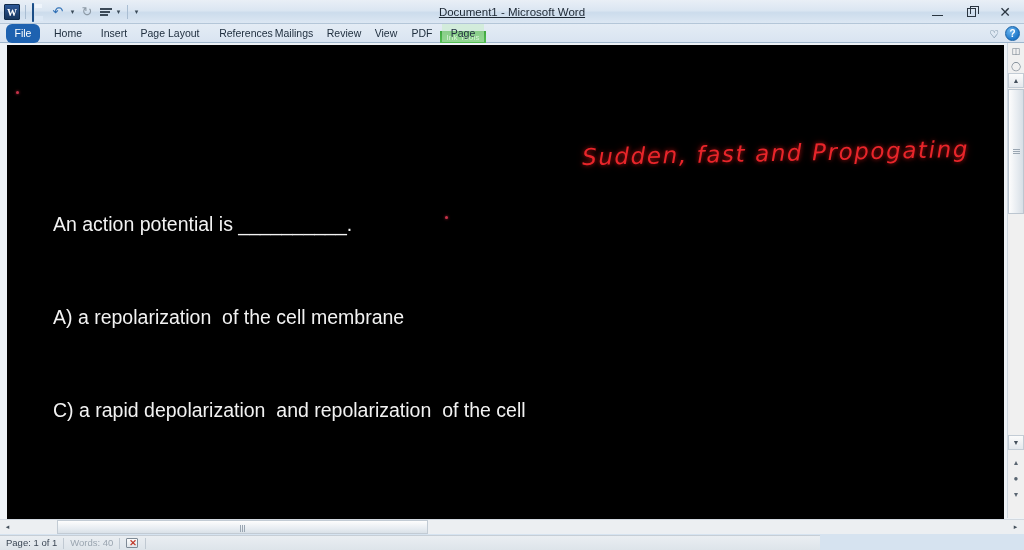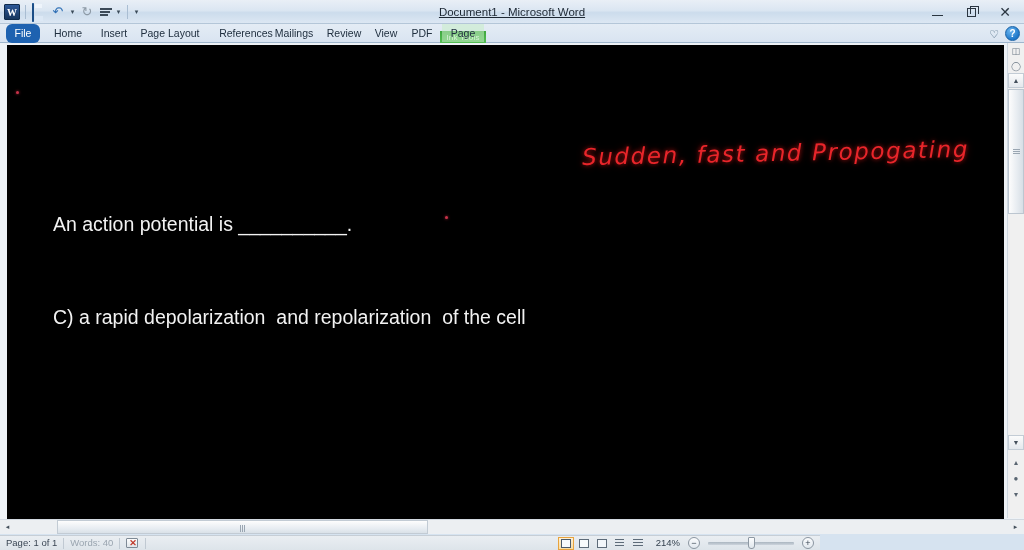--- a/index.html
+++ b/index.html
@@ -563,20 +563,21 @@
   <div class="ribbon-right">
     <span class="ico-ribbon-toggle">♡</span>
     <span class="ico-help">?</span>
   </div>
 
   <div class="workspace">
     <div class="page">
 
       <div class="doc-text">
         <span class="doc-line">An action potential is __________.</span>
+        <span class="doc-line">A) a repolarization  of the cell membrane</span>
         <span class="doc-line">C) a rapid depolarization  and repolarization  of the cell</span>
         
         
       </div>
 
       <div class="ink-note">Sudden, fast and Propogating</div>
       <div class="ink-dot" style="left:9px;top:46px;"></div>
       <div class="ink-dot" style="left:438px;top:171px;"></div>
 
     </div>
@@ -605,38 +606,15 @@
     <div class="sb-item">Page: 1 of 1</div>
     <div class="sb-sep"></div>
     <div class="sb-item dim">Words: 40</div>
     <div class="sb-sep"></div>
     <div class="sb-proof">
       <span class="sb-proof-book"></span>
       <span class="sb-proof-mark">✕</span>
     </div>
     <div class="sb-sep"></div>
 
-    <div class="sb-right">
-      <div class="view-btn active">
-          <span class="vb-glyph"></span>
-        </div>
-      <div class="view-btn">
-          <span class="vb-glyph two"></span>
-        </div>
-      <div class="view-btn">
-          <span class="vb-glyph web"></span>
-        </div>
-      <div class="view-btn">
-          <span class="vb-glyph outline"></span>
-        </div>
-      <div class="view-btn">
-          <span class="vb-glyph lines"></span>
-        </div>
-      <div class="zoom-pct">214%</div>
-      <div class="zoom-btn">−</div>
-      <div class="zoom-track">
-        <div class="zoom-thumb"></div>
-      </div>
-      <div class="zoom-btn">+</div>
-    </div>
   </div>
 
 </div>
 
 </body></html>

